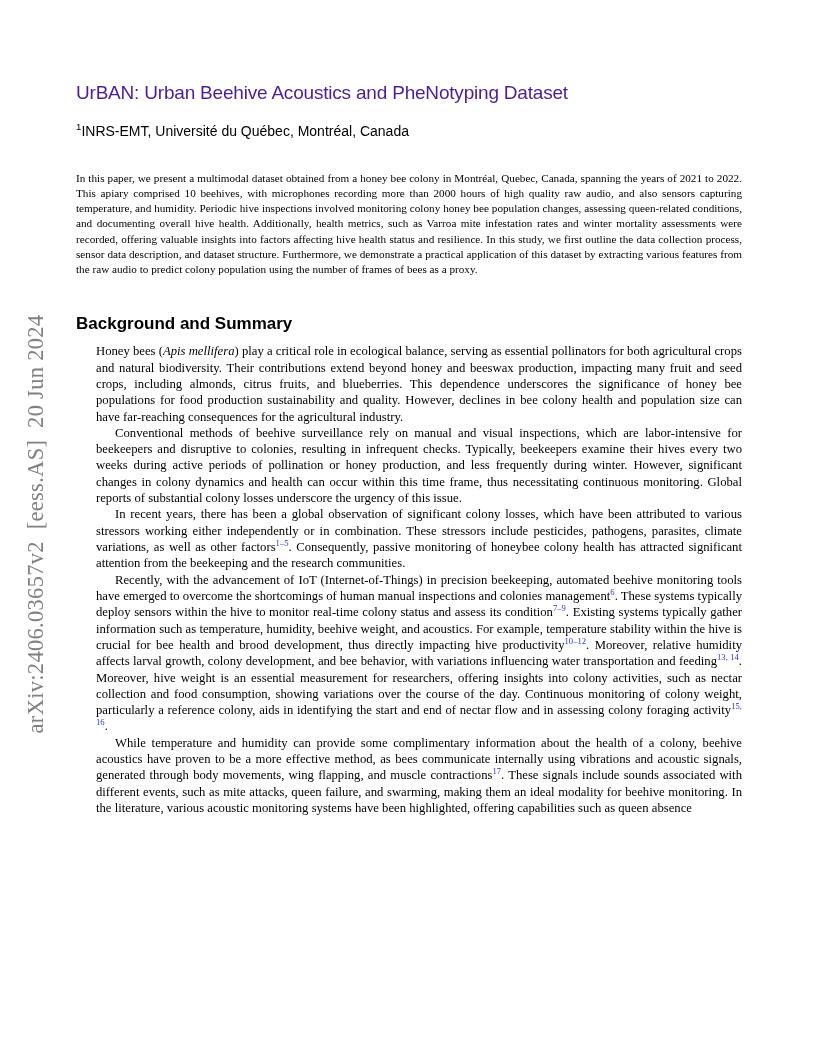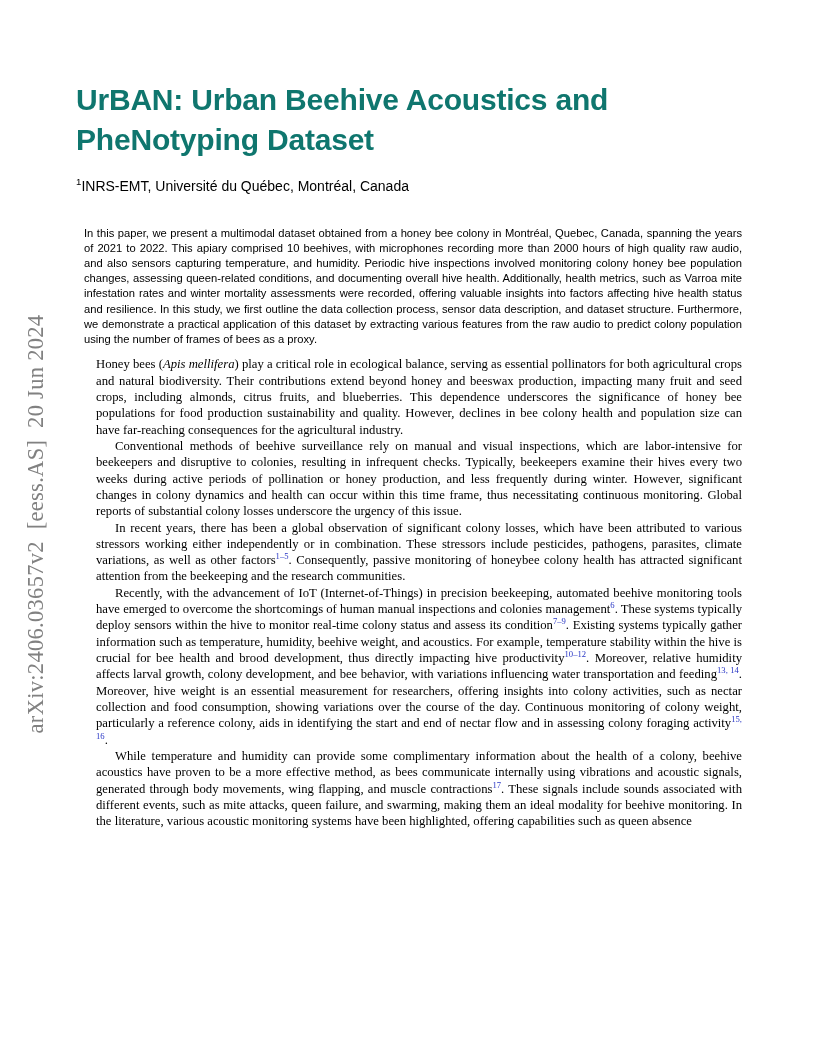--- a/index.html
+++ b/index.html
@@ -12,40 +12,40 @@
   .watermark {
     position:absolute; left:36px; top:524px;
     transform:translate(-50%,-50%) rotate(-90deg);
     transform-origin:center;
     font-family:"Liberation Serif", serif;
     font-size:22.5px; color:var(--wm,#818181);
     white-space:pre; letter-spacing:0.3px;
   }
   .content { position:absolute; left:76px; top:80px; width:666px; }
   .title {
-    font-family:"Liberation Sans", sans-serif; font-weight:bold;
-    font-size:30px; line-height:1.34; letter-spacing:-0.2px; color:#0f766e;
+    font-family:"Liberation Sans", sans-serif; font-weight:normal;
+    font-size:19px; line-height:1.34; letter-spacing:-0.2px; color:#4c1d95;
   }
   .authors {
     margin-top:11px; font-family:"Liberation Sans", sans-serif; font-weight:bold;
     font-size:13.6px; line-height:1.38;
   }
   .authors sup { font-size:69%; line-height:0; }
   .affiliations {
     margin-top:16px; font-family:"Liberation Sans", sans-serif;
     font-size:14px; line-height:1.44;
   }
   .affiliations sup { font-size:69%; line-height:0; }
   .abstract-heading {
     margin-top:31px; font-family:"Liberation Sans", sans-serif;
     font-size:14.5px; font-weight:bold; letter-spacing:0.2px;
   }
   .abstract-text {
-    margin-top:29px; font-family:Liberation Sans, sans-serif;
-    font-size:11.2px; line-height:1.36; text-align:justify;margin-left:8px;
+    margin-top:29px; font-family:Liberation Serif, serif;
+    font-size:11.2px; line-height:1.36; text-align:justify;
   }
   .section-heading {
     margin-top:37px; font-family:"Liberation Sans", sans-serif;
     font-size:17px; font-weight:bold;
   }
   .body-text {
     margin-top:9px; font-family:"Liberation Serif", serif;
     font-size:12.7px; line-height:1.285; text-align:justify;margin-left:20px;
   }
   .body-text p.indent { text-indent:19px; }
@@ -57,20 +57,21 @@
 <body>
 
 <div class="page">
   <div class="watermark">arXiv:2406.03657v2  [eess.AS]  20 Jun 2024</div>
   <div class="content">
     <h1 class="title">UrBAN: Urban Beehive Acoustics and PheNotyping Dataset</h1>
     <div class="affiliations">
         <div><sup>1</sup>INRS-EMT, Université du Québec, Montréal, Canada</div>
       </div>
     <p class="abstract-text">In this paper, we present a multimodal dataset obtained from a honey bee colony in Montréal, Quebec, Canada, spanning the years of 2021 to 2022. This apiary comprised 10 beehives, with microphones recording more than 2000 hours of high quality raw audio, and also sensors capturing temperature, and humidity. Periodic hive inspections involved monitoring colony honey bee population changes, assessing queen-related conditions, and documenting overall hive health. Additionally, health metrics, such as Varroa mite infestation rates and winter mortality assessments were recorded, offering valuable insights into factors affecting hive health status and resilience. In this study, we first outline the data collection process, sensor data description, and dataset structure. Furthermore, we demonstrate a practical application of this dataset by extracting various features from the raw audio to predict colony population using the number of frames of bees as a proxy.</p>
+    <h2 class="section-heading">Background and Summary</h2>
     <div class="body-text">
         <p>Honey bees (<i>Apis mellifera</i>) play a critical role in ecological balance, serving as essential pollinators for both agricultural crops and natural biodiversity. Their contributions extend beyond honey and beeswax production, impacting many fruit and seed crops, including almonds, citrus fruits, and blueberries. This dependence underscores the significance of honey bee populations for food production sustainability and quality. However, declines in bee colony health and population size can have far-reaching consequences for the agricultural industry.</p>
         <p class="indent">Conventional methods of beehive surveillance rely on manual and visual inspections, which are labor-intensive for beekeepers and disruptive to colonies, resulting in infrequent checks. Typically, beekeepers examine their hives every two weeks during active periods of pollination or honey production, and less frequently during winter. However, significant changes in colony dynamics and health can occur within this time frame, thus necessitating continuous monitoring. Global reports of substantial colony losses underscore the urgency of this issue.</p>
         <p class="indent">In recent years, there has been a global observation of significant colony losses, which have been attributed to various stressors working either independently or in combination. These stressors include pesticides, pathogens, parasites, climate variations, as well as other factors<sup class="cite">1–5</sup>. Consequently, passive monitoring of honeybee colony health has attracted significant attention from the beekeeping and the research communities.</p>
         <p class="indent">Recently, with the advancement of IoT (Internet-of-Things) in precision beekeeping, automated beehive monitoring tools have emerged to overcome the shortcomings of human manual inspections and colonies management<sup class="cite">6</sup>. These systems typically deploy sensors within the hive to monitor real-time colony status and assess its condition<sup class="cite">7–9</sup>. Existing systems typically gather information such as temperature, humidity, beehive weight, and acoustics. For example, temperature stability within the hive is crucial for bee health and brood development, thus directly impacting hive productivity<sup class="cite">10–12</sup>. Moreover, relative humidity affects larval growth, colony development, and bee behavior, with variations influencing water transportation and feeding<sup class="cite">13, 14</sup>. Moreover, hive weight is an essential measurement for researchers, offering insights into colony activities, such as nectar collection and food consumption, showing variations over the course of the day. Continuous monitoring of colony weight, particularly a reference colony, aids in identifying the start and end of nectar flow and in assessing colony foraging activity<sup class="cite">15, 16</sup>.</p>
         <p class="indent">While temperature and humidity can provide some complimentary information about the health of a colony, beehive acoustics have proven to be a more effective method, as bees communicate internally using vibrations and acoustic signals, generated through body movements, wing flapping, and muscle contractions<sup class="cite">17</sup>. These signals include sounds associated with different events, such as mite attacks, queen failure, and swarming, making them an ideal modality for beehive monitoring. In the literature, various acoustic monitoring systems have been highlighted, offering capabilities such as queen absence</p>
       </div>
   </div>
 </div>
 

